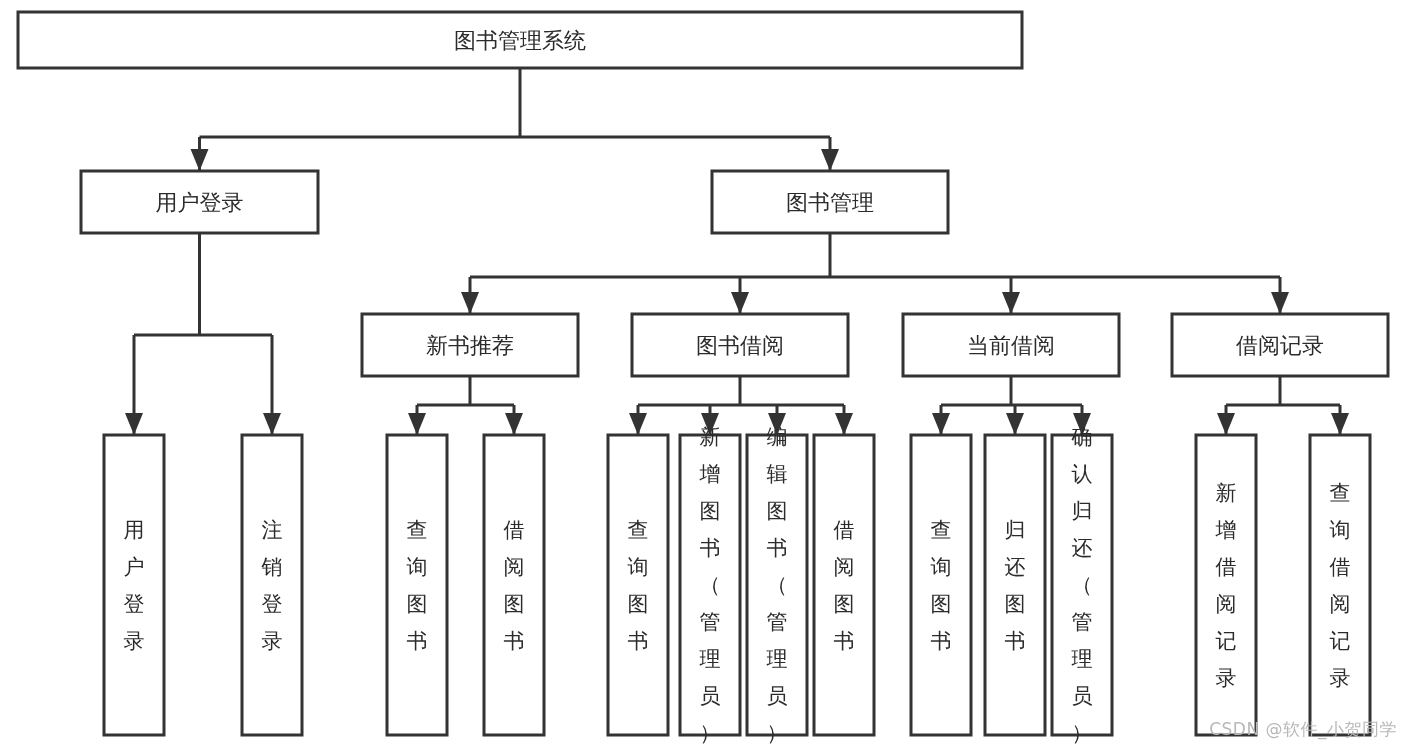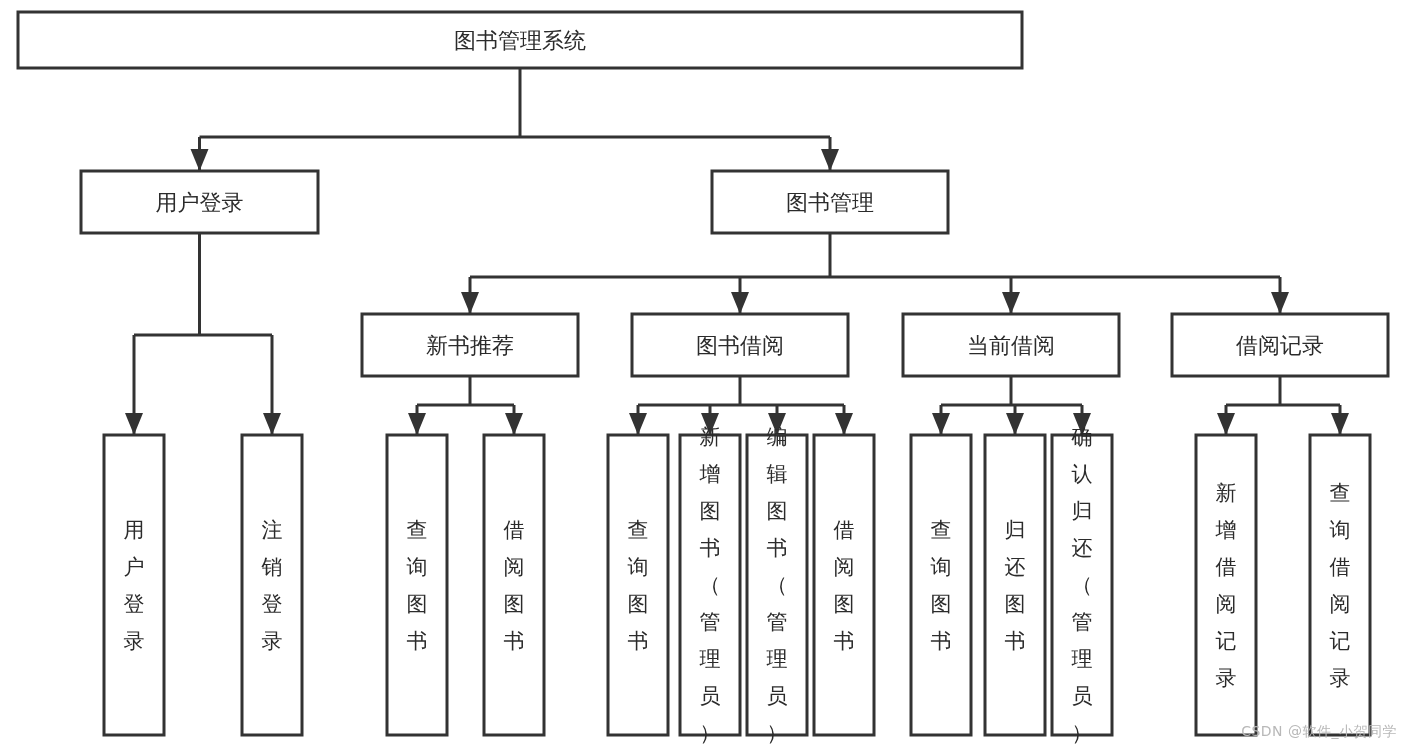--- a/index.html
+++ b/index.html
@@ -54,21 +54,21 @@
     font-family: "DejaVu Sans", "Liberation Sans", sans-serif;
     font-size: 21px;
     text-anchor: middle;
     dominant-baseline: central;
   }
   .watermark {
     position: absolute;
     right: 8px;
     bottom: 6px;
     font-family: "DejaVu Sans", "Liberation Sans", sans-serif;
-    font-size: 14px;
+    font-size: 17px;
     color: #b8b8b8;
     letter-spacing: 0.5px;
     user-select: none;
     white-space: nowrap;
   }
 </style>
 </head>
 <body>
 
 <div id="diagram-root">

